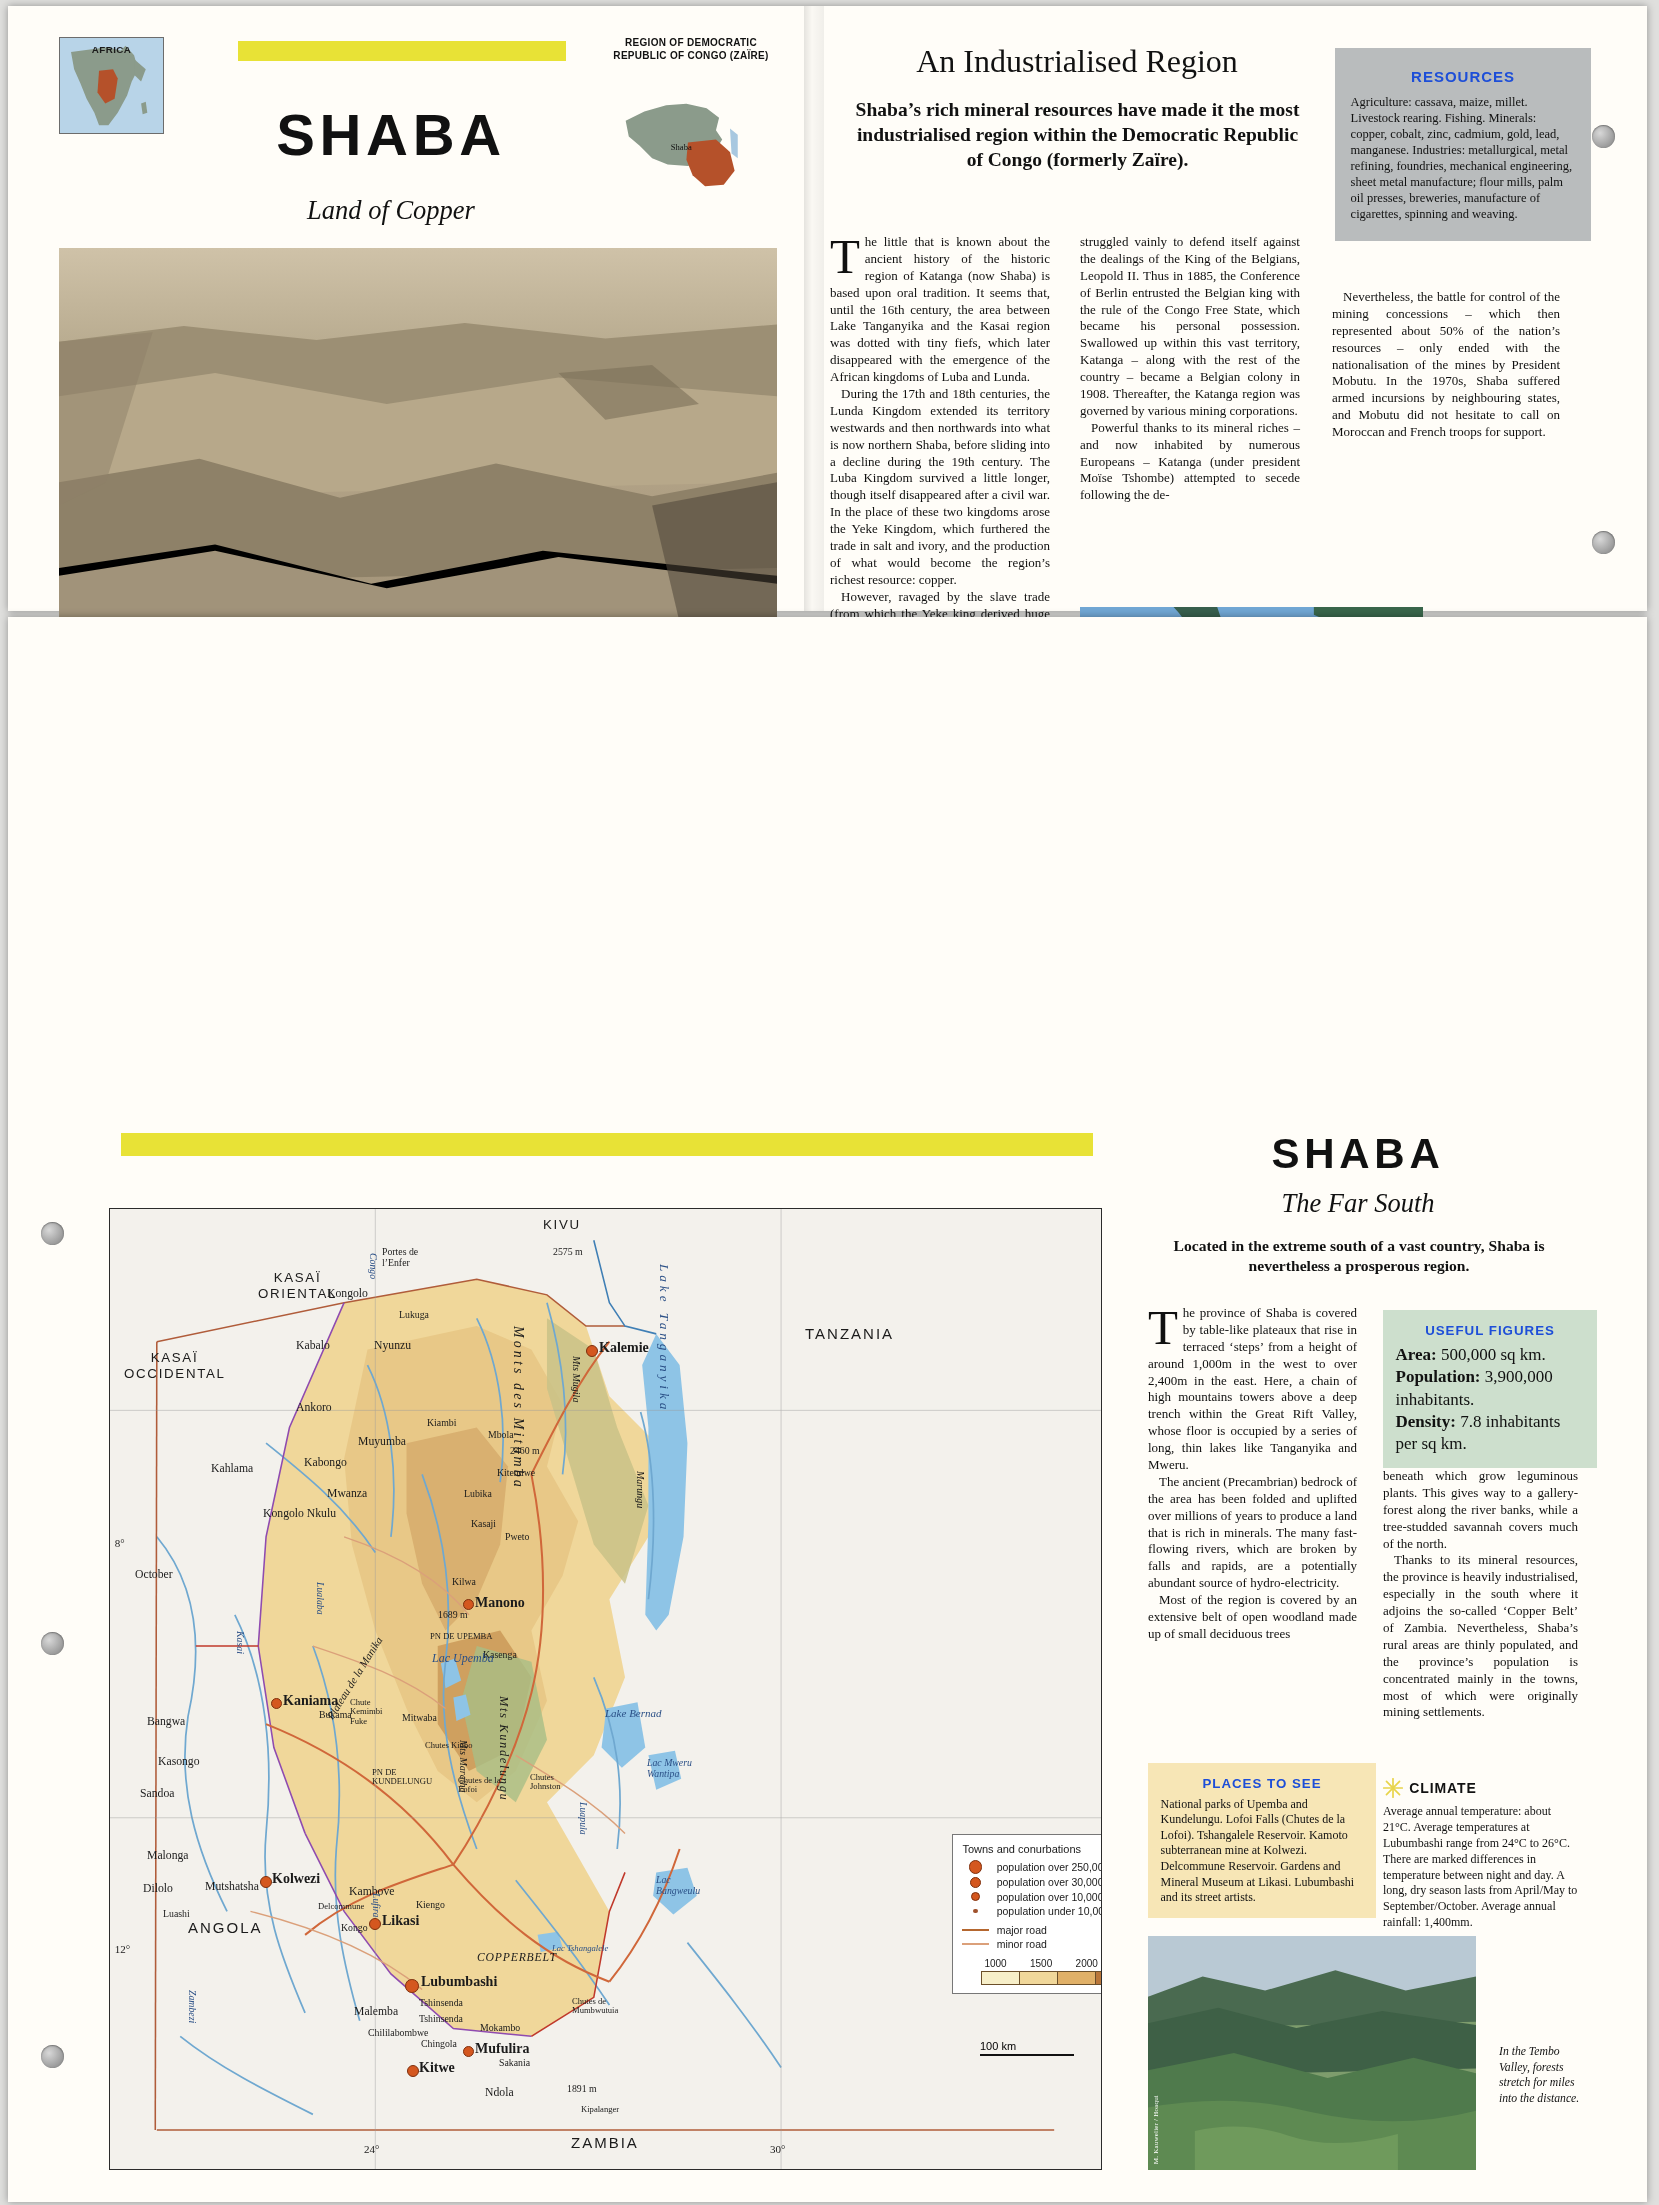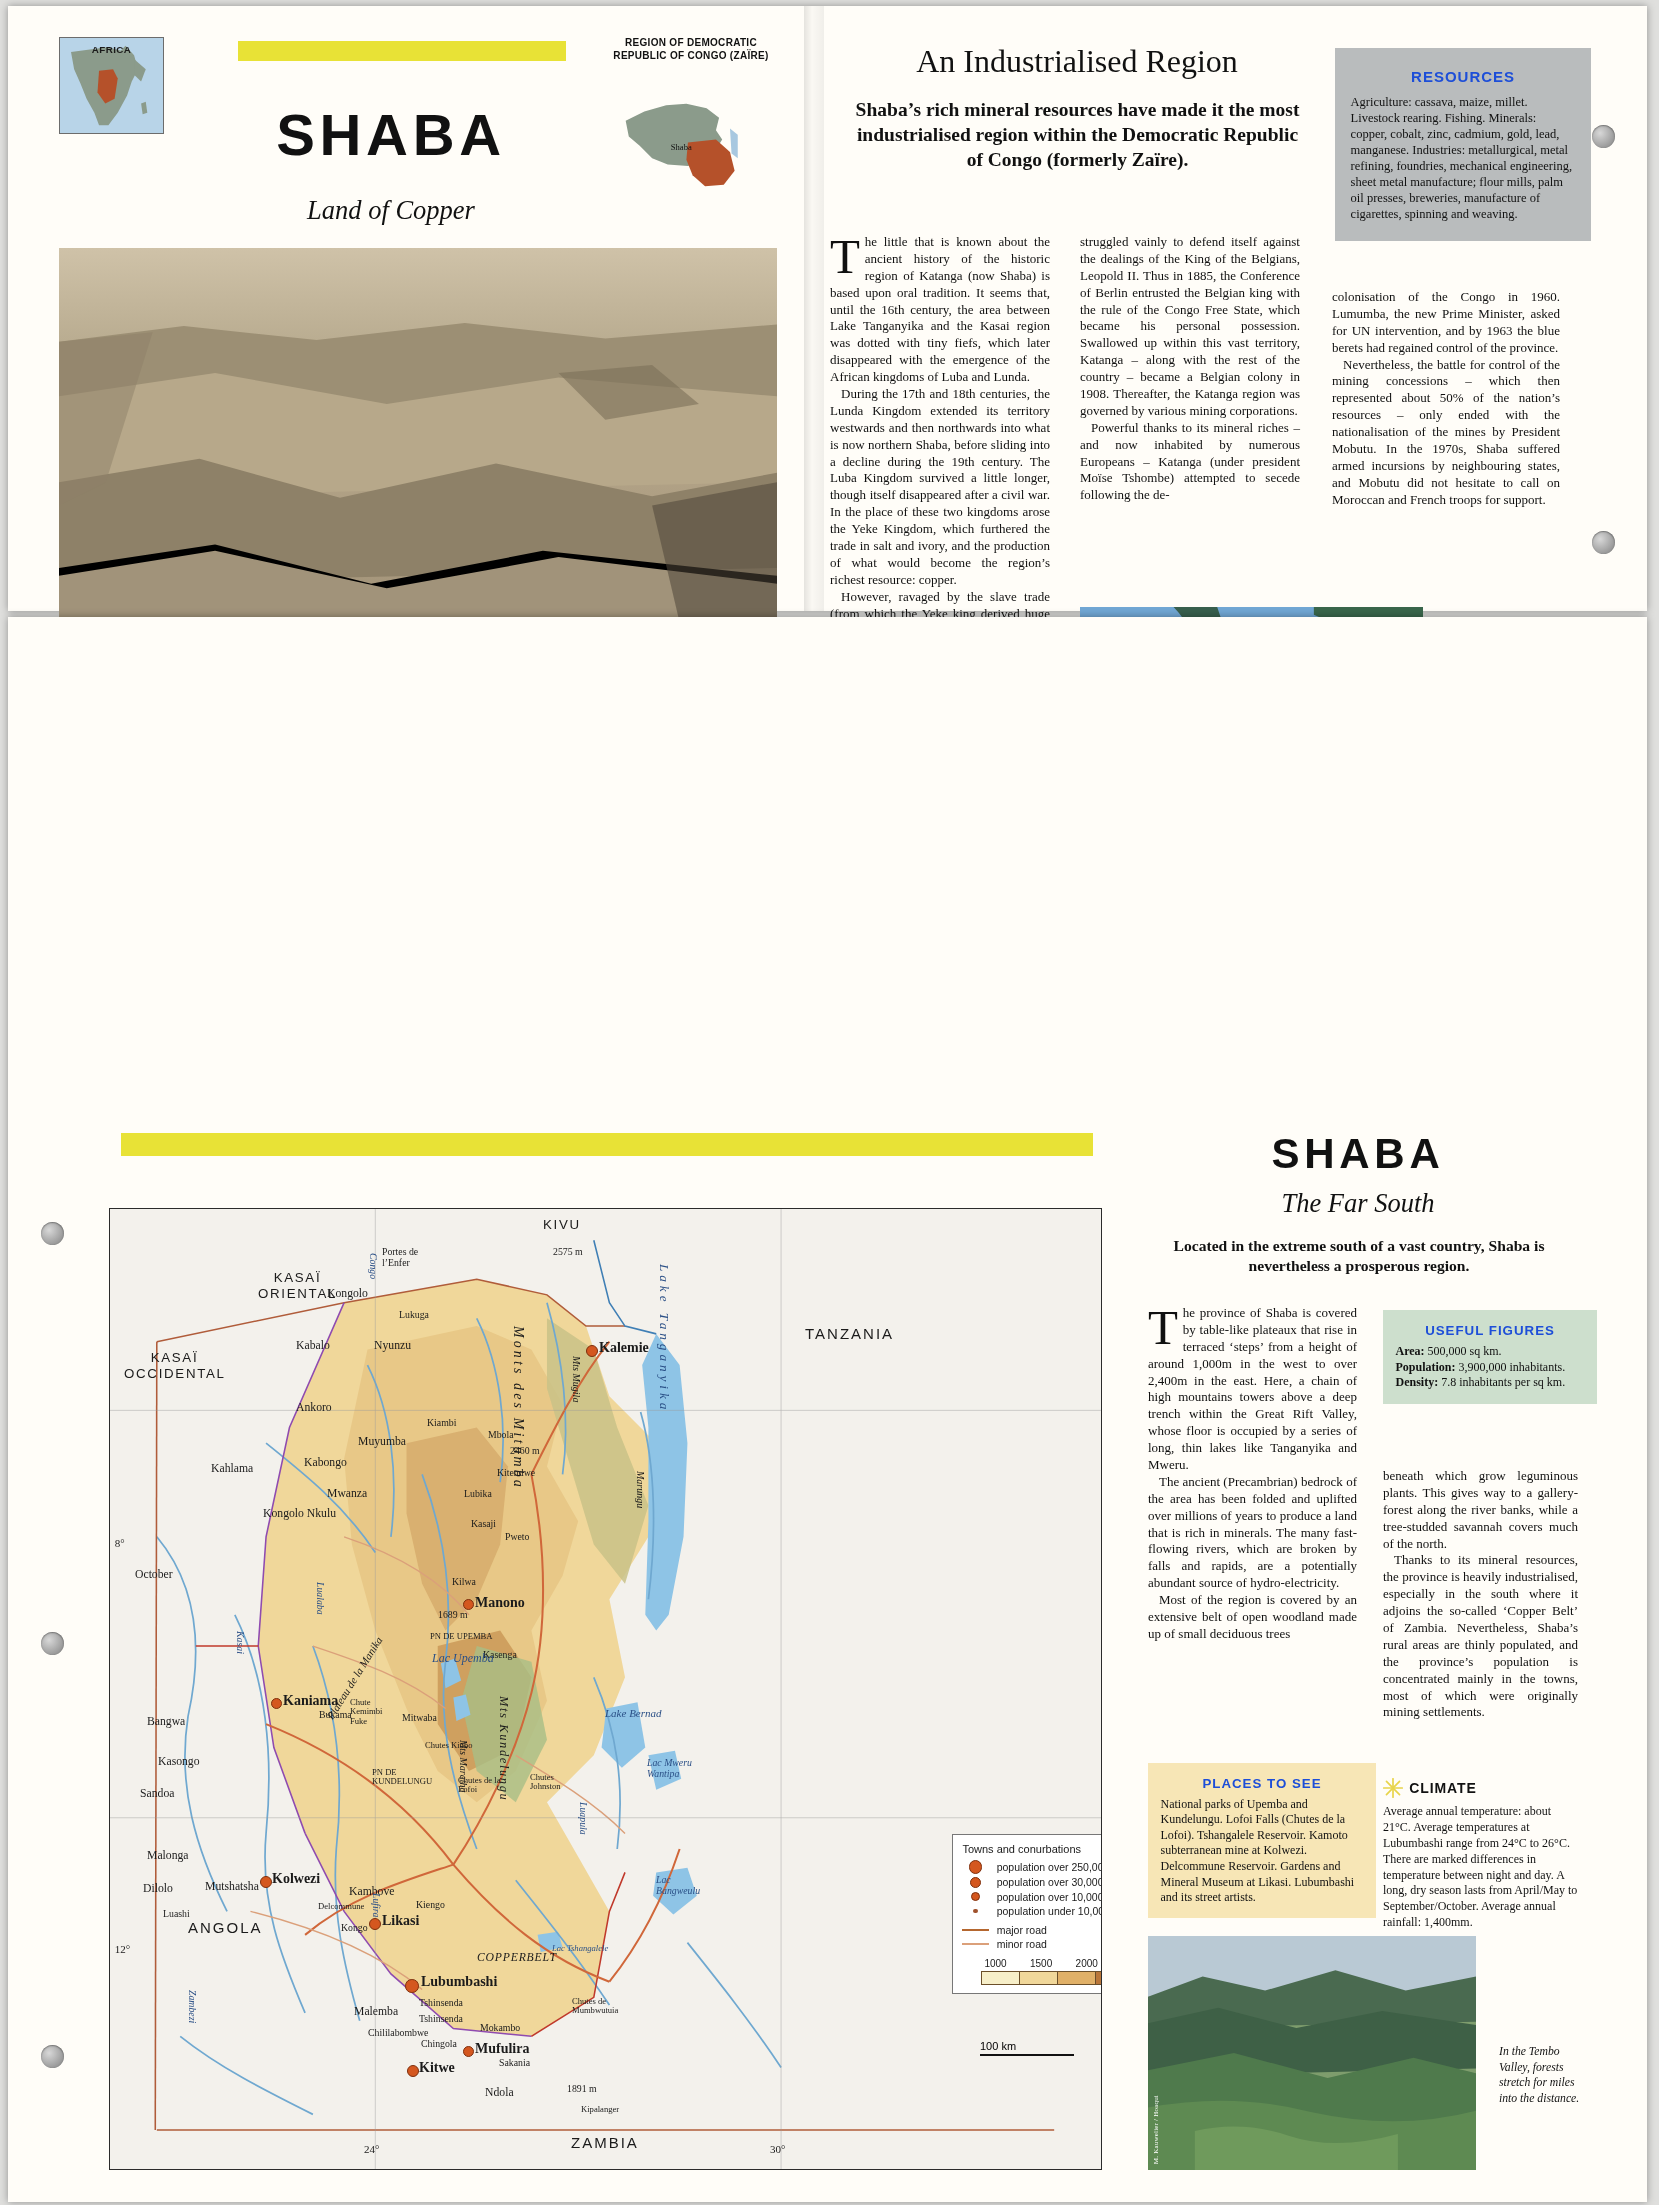--- a/index.html
+++ b/index.html
@@ -79,21 +79,21 @@
   .yellow-bar-2{position:absolute;left:121px;top:1133px;width:972px;height:23.4px;background:#e8e236;}
   .title-2{position:absolute;left:1202px;top:1130px;width:312px;text-align:center;
        font-size:42px;color:#111;}
   .subtitle-2{position:absolute;left:1202px;top:1188px;width:312px;text-align:center;
        font-style:italic;font-size:26.5px;color:#111;}
   .standfirst-2{position:absolute;left:1148px;top:1236px;width:422px;text-align:center;
        font-weight:bold;font-size:15.6px;line-height:1.30;color:#111;}
 
   .useful-figs{left:1383px;top:1310px;width:189px;background:#cddfcd;padding:12.5px 12.5px 12.5px;}
   .useful-figs .bt{font-size:13.3px;margin-bottom:6.2px;}
-  .useful-figs .body{font-size:12px;line-height:1.32;color:#111;}
+  .useful-figs .body{font-size:17px;line-height:1.32;color:#111;}
   .useful-figs b{font-weight:bold;}
 
   .places{left:1148px;top:1763px;width:203px;background:#f7e6b6;padding:12.5px 12.5px 12.5px;}
   .places .bt{font-size:13.3px;margin-bottom:6.2px;}
   .places .body{font-size:12px;line-height:1.30;color:#111;}
 
   .climate{position:absolute;left:1383px;top:1778px;width:195px;}
   .climate .ch{display:flex;align-items:center;gap:6.2px;margin-bottom:6.2px;}
   .climate .ct{font-family:"Liberation Sans",sans-serif;font-weight:bold;font-size:14px;
        letter-spacing:0.9px;color:#111;}
@@ -206,21 +206,20 @@
     <p>During the 17th and 18th centuries, the Lunda Kingdom extended its territory westwards and then northwards into what is now northern Shaba, before sliding into a decline during the 19th century. The Luba Kingdom survived a little longer, though itself disappeared after a civil war. In the place of these two kingdoms arose the Yeke Kingdom, which furthered the trade in salt and ivory, and the production of what would become the region’s richest resource: copper.</p>
     <p>However, ravaged by the slave trade (from which the Yeke king derived huge profits), the Yeke Empire</p>
   </div>
 
   <div class="col" style="position:absolute;left:1080px;top:234px;width:220px;">
     <p class="first">struggled vainly to defend itself against the dealings of the King of the Belgians, Leopold II. Thus in 1885, the Conference of Berlin entrusted the Belgian king with the rule of the Congo Free State, which became his personal possession. Swallowed up within this vast territory, Katanga – along with the rest of the country – became a Belgian colony in 1908. Thereafter, the Katanga region was governed by various mining corporations.</p>
     <p>Powerful thanks to its mineral riches – and now inhabited by numerous Europeans – Katanga (under president Moïse Tshombe) attempted to secede following the de-</p>
   </div>
 
   <div class="col" style="position:absolute;left:1332px;top:289px;width:228px;">
-    <p class="first">colonisation of the Congo in 1960. Lumumba, the new Prime Minister, asked for UN intervention, and by 1963 the blue berets had regained control of the province.</p>
     <p>Nevertheless, the battle for control of the mining concessions – which then represented about 50% of the nation’s resources – only ended with the nationalisation of the mines by President Mobutu. In the 1970s, Shaba suffered armed incursions by neighbouring states, and Mobutu did not hesitate to call on Moroccan and French troops for support.</p>
   </div>
 
   <div class="box resources">
     <div class="bt">RESOURCES</div>
     <div class="body">Agriculture: cassava, maize, millet. Livestock rearing. Fishing. Minerals: copper, cobalt, zinc, cadmium, gold, lead, manganese. Industries: metallurgical, metal refining, foundries, mechanical engineering, sheet metal manufacture; flour mills, palm oil presses, breweries, manufacture of cigarettes, spinning and weaving.</div>
   </div>
 
   <div class="box useful-facts">
     <div class="bt">USEFUL FACTS</div>

